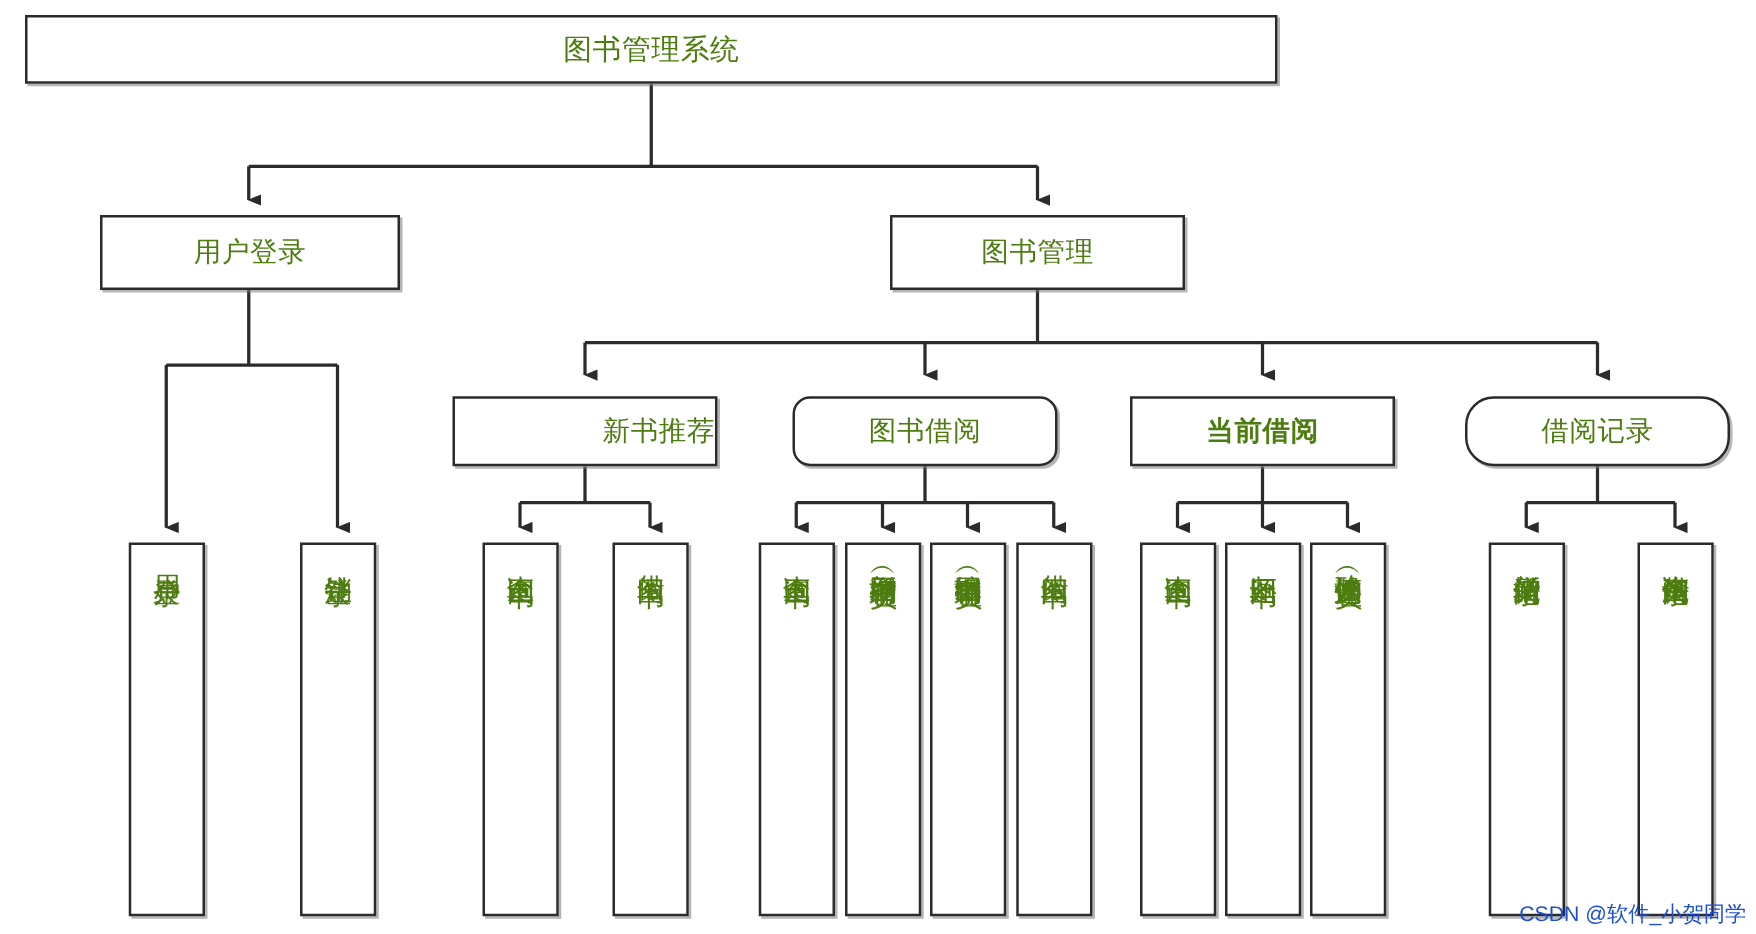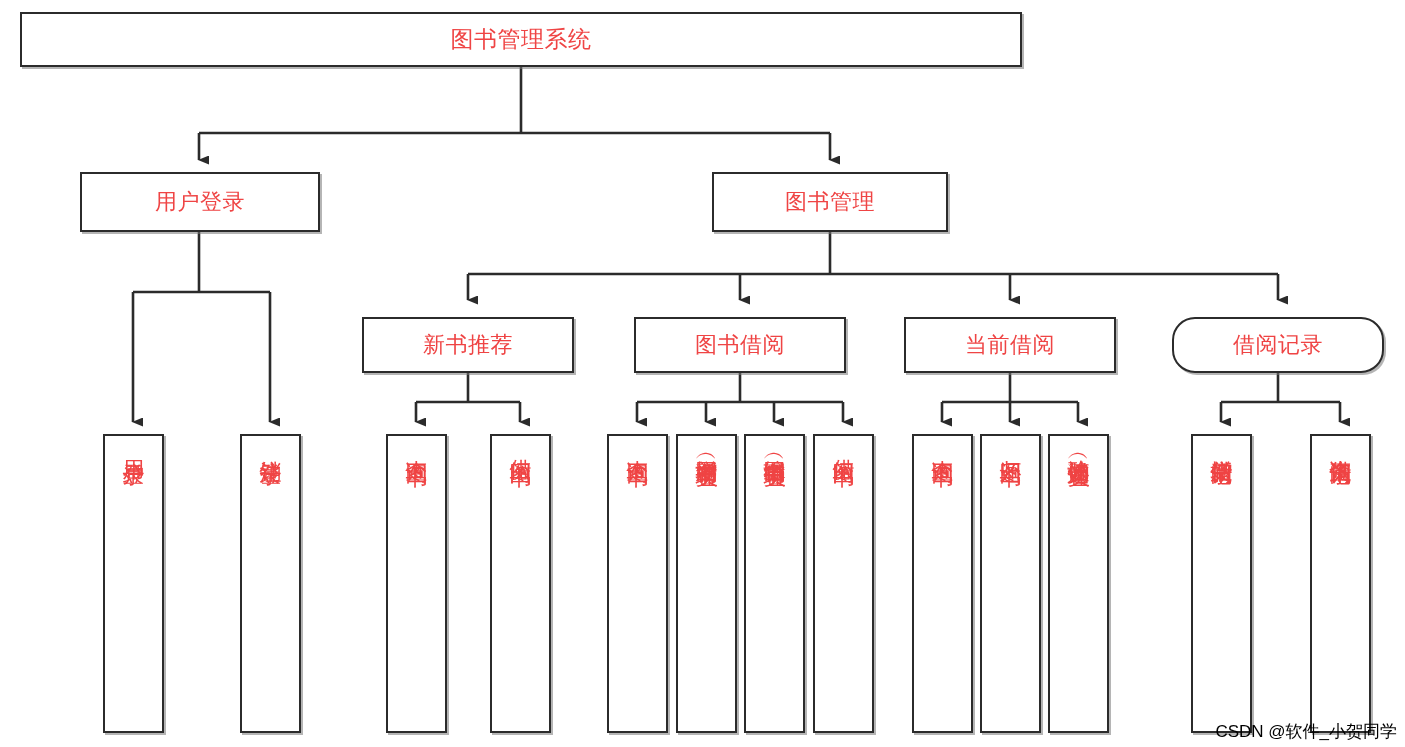--- a/index.html
+++ b/index.html
@@ -27,21 +27,21 @@
     pointer-events: none;
   }
   .node {
     position: absolute;
     box-sizing: border-box;
     background: #ffffff;
     border: 2px solid #2b2b2b;
     display: flex;
     align-items: center;
     justify-content: center;
-    color: #ef4444;
+    color: #4d7c0f;
   }
   .node.shadowed {
     box-shadow: 2px 2px 0 0 rgba(120,120,120,0.55);
   }
   .node .label {
     text-align: center;
     line-height: 1.16;
     letter-spacing: 0.5px;
   }
   
@@ -63,21 +63,21 @@
     line-height: 1.28;
     letter-spacing: 2px;
     max-height: 100%;
   }
   .node.vert.tall .label { letter-spacing: 1px; }
   .watermark {
     position: absolute;
     right: 8px;
     bottom: 4px;
     font-size: 17px;
-    color: #000000;
+    color: #1d4ed8;
     white-space: nowrap;
     user-select: none;
   }
 </style>
 </head>
 <body>
 
 <div id="canvas">
 
   <svg class="edges" viewBox="0 0 1405 747" xmlns="http://www.w3.org/2000/svg">
@@ -137,29 +137,29 @@
   </div>
 
   <div class="node horiz shadowed" style="left:80px; top:172px; width:240px; height:60px;">
     <span class="label">用户登录</span>
   </div>
 
   <div class="node horiz shadowed" style="left:712px; top:172px; width:236px; height:60px;font-family:Liberation Serif, serif;">
     <span class="label">图书管理</span>
   </div>
 
-  <div class="node horiz shadowed" style="left:362px; top:317px; width:212px; height:56px;">
+  <div class="node horiz shadowed" style="left:362px; top:317px; width:212px; height:56px;justify-content:flex-end;">
     <span class="label">新书推荐</span>
   </div>
 
-  <div class="node horiz shadowed" style="left:634px; top:317px; width:212px; height:56px;">
+  <div class="node horiz shadowed" style="left:634px; top:317px; width:212px; height:56px;border-radius:14px;">
     <span class="label">图书借阅</span>
   </div>
 
-  <div class="node horiz shadowed" style="left:904px; top:317px; width:212px; height:56px;">
+  <div class="node horiz shadowed" style="left:904px; top:317px; width:212px; height:56px;font-weight:bold;">
     <span class="label">当前借阅</span>
   </div>
 
   <div class="node horiz shadowed" style="left:1172px; top:317px; width:212px; height:56px;border-radius:23px;">
     <span class="label">借阅记录</span>
   </div>
 
   <div class="node vert shadowed" style="left:103px; top:434px; width:61px; height:299px;">
     <span class="label">用户登录</span>
   </div>

